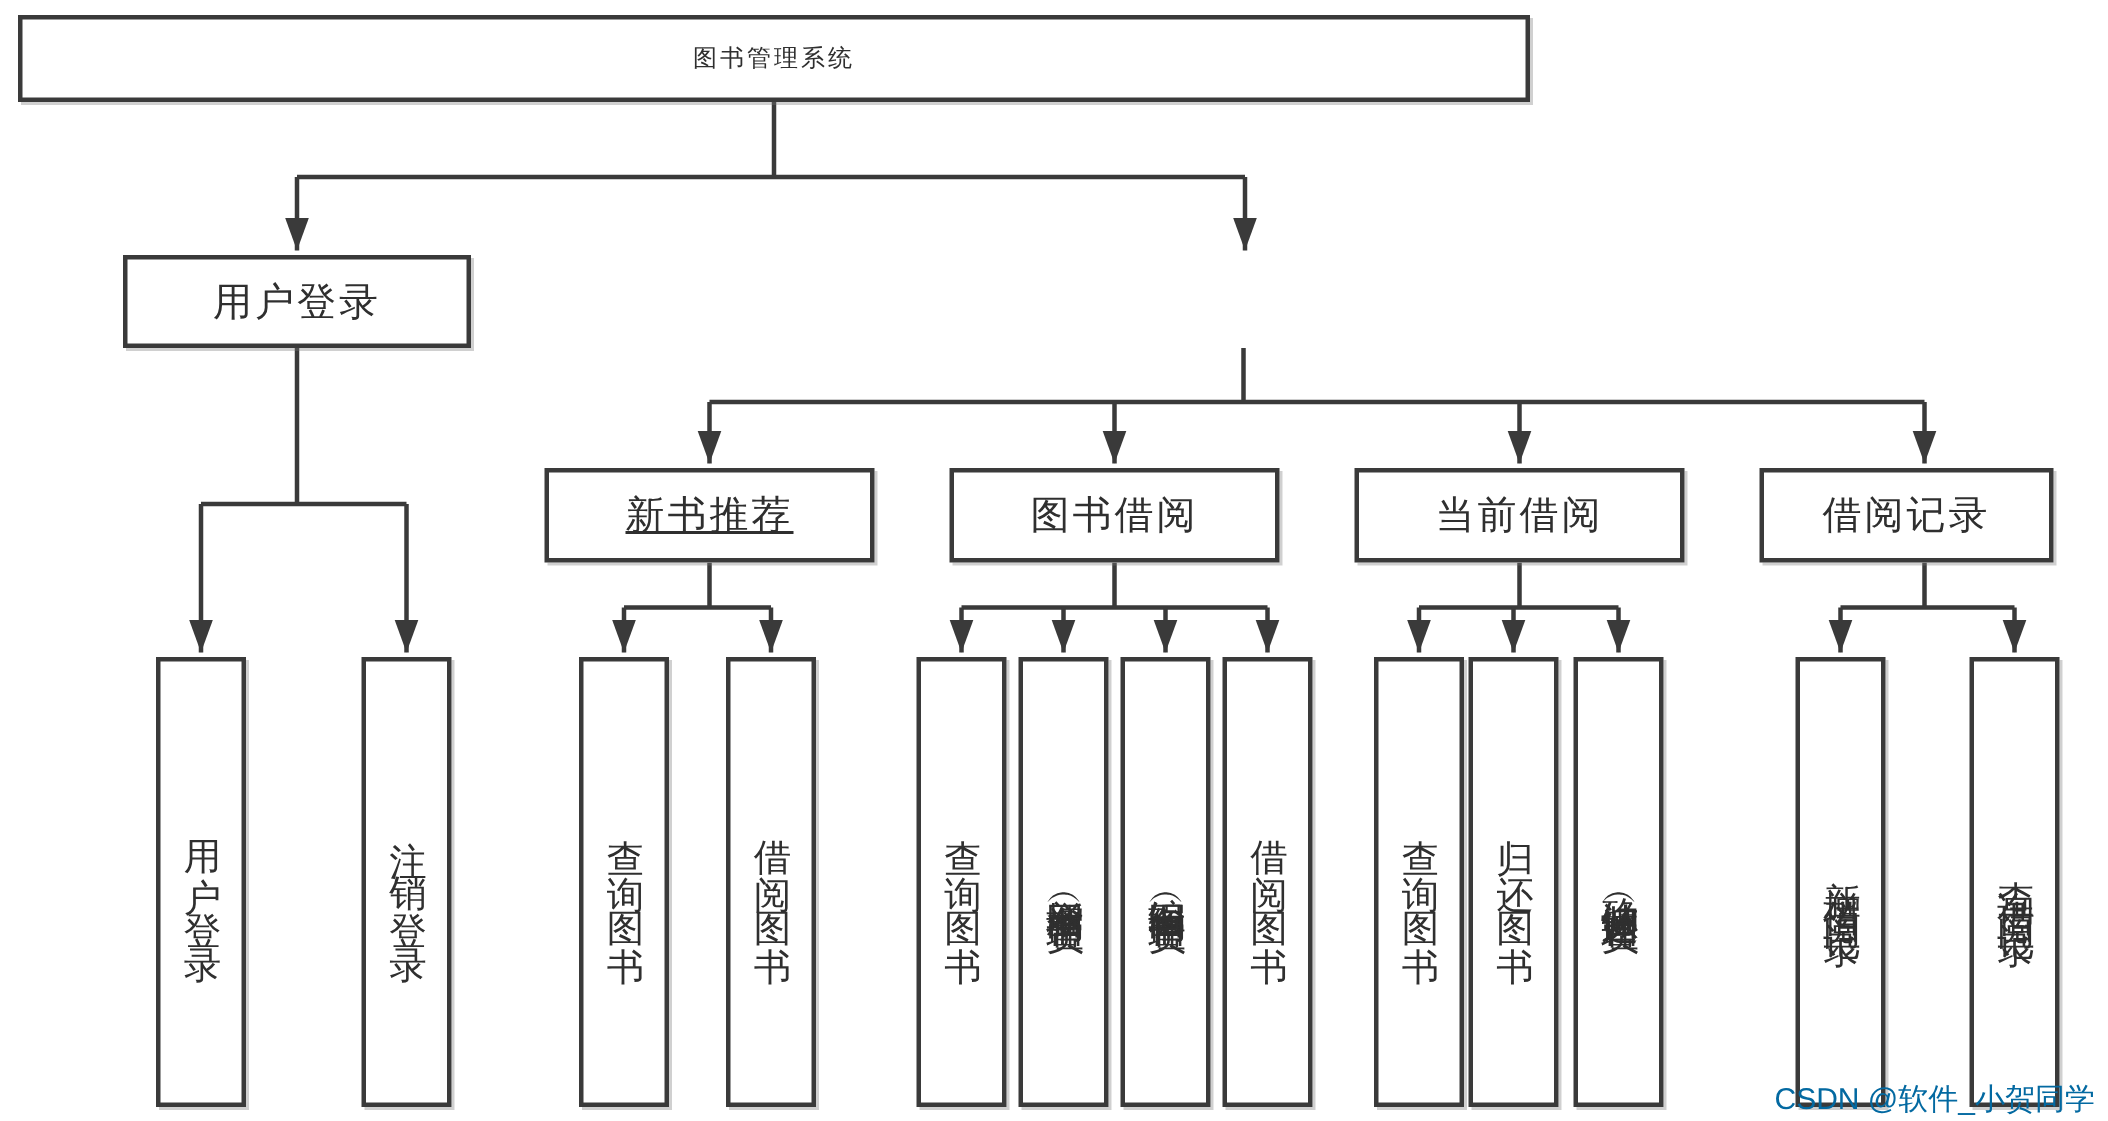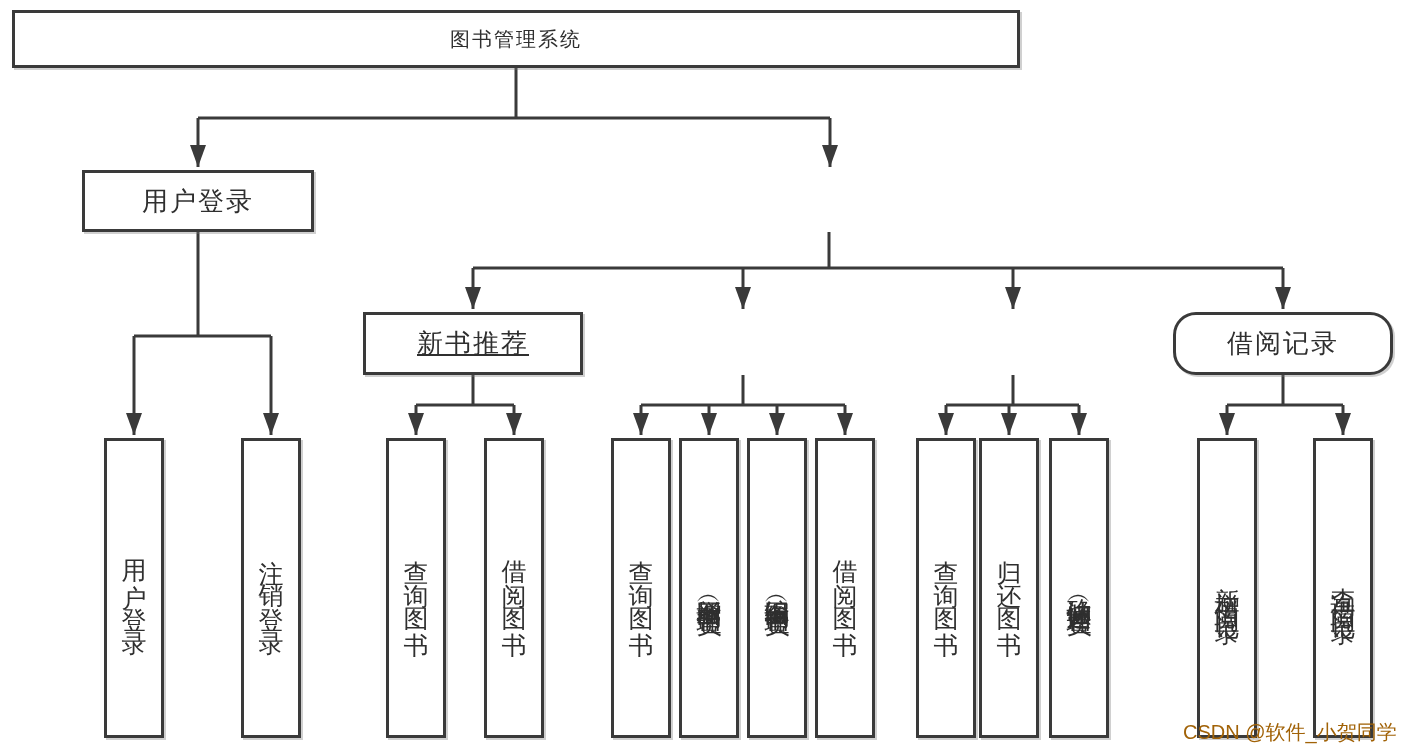--- a/index.html
+++ b/index.html
@@ -26,40 +26,40 @@
     box-shadow: 2px 2px 0 rgba(120,120,120,0.35);
     display: flex;
     align-items: center;
     justify-content: center;
   }
   .hbox {
     font-size: 26px;
     letter-spacing: 2px;
     white-space: nowrap;
   }
-  .root-box { font-size: 20px; }
+  .root-box { font-size: 16px; }
   .vbox {
     top: 438px;
     width: 60px;
     height: 300px;
   }
   .vtext {
     writing-mode: vertical-rl;
     font-size: 25px;
     line-height: 1;
   }
   .sp4 { letter-spacing: 24px; }
   .sp6 { letter-spacing: 7px; }
   .sp9 { letter-spacing: 2px; }
   .watermark {
     position: absolute;
     left: 1183px;
     top: 719px;
     font-size: 20px;
-    color: #a16207;
+    color: #0369a1;
     white-space: nowrap;
     letter-spacing: 0px;
   }
 </style>
 </head>
 <body>
 
 <div class="canvas">
 
   <svg class="wires" viewBox="0 0 1405 747" xmlns="http://www.w3.org/2000/svg">
@@ -109,21 +109,27 @@
     <span>图书管理系统</span>
   </div>
 
   <div class="node hbox" style="left:82px; top:170px; width:232px; height:62px;">
     <span>用户登录</span>
   </div>
 
   <div class="node hbox" style="left:363px; top:312px; width:220px; height:63px;text-decoration:underline;">
     <span>新书推荐</span>
   </div>
-  <div class="node hbox" style="left:1173px; top:312px; width:220px; height:63px;border-radius:23px;">
+  <div class="node hbox" style="left:633px; top:312px; width:220px; height:63px;">
+    <span>图书借阅</span>
+  </div>
+  <div class="node hbox" style="left:903px; top:312px; width:220px; height:63px;">
+    <span>当前借阅</span>
+  </div>
+  <div class="node hbox" style="left:1173px; top:312px; width:196px; height:63px;">
     <span>借阅记录</span>
   </div>
 
   <div class="node vbox" style="left:104px;">
     <span class="vtext sp4">用户登录</span>
   </div>
   <div class="node vbox" style="left:241px;">
     <span class="vtext sp4">注销登录</span>
   </div>
 

